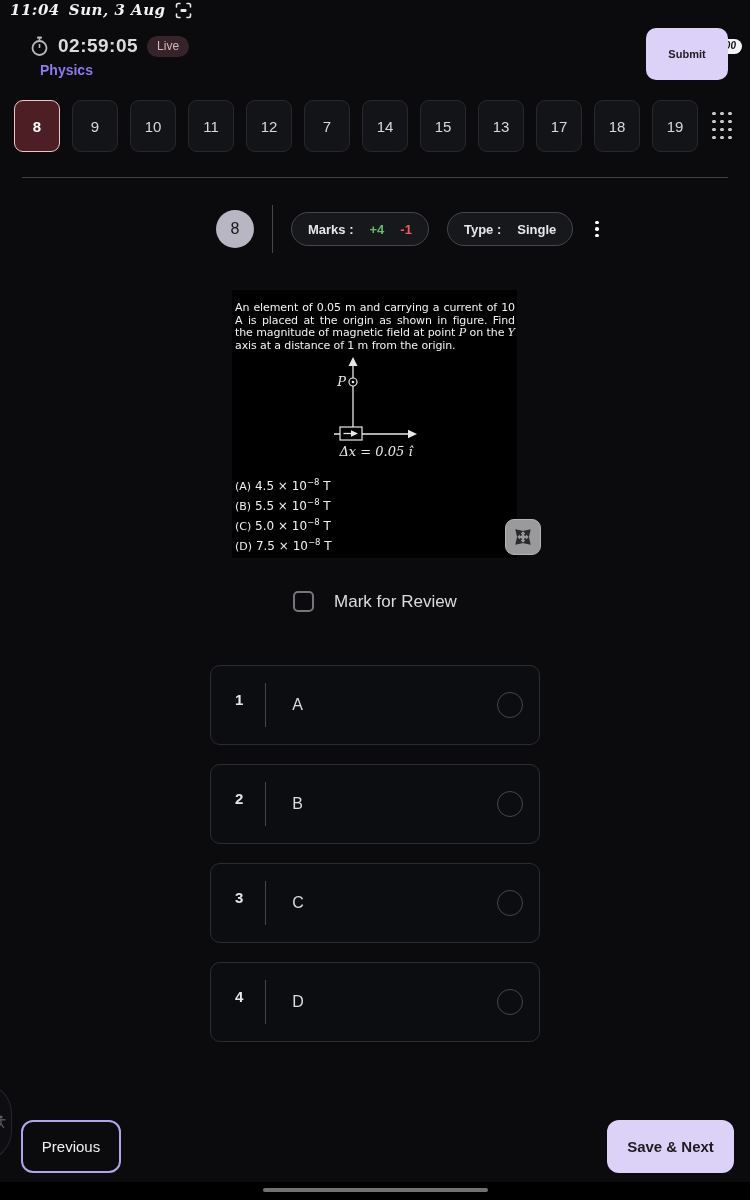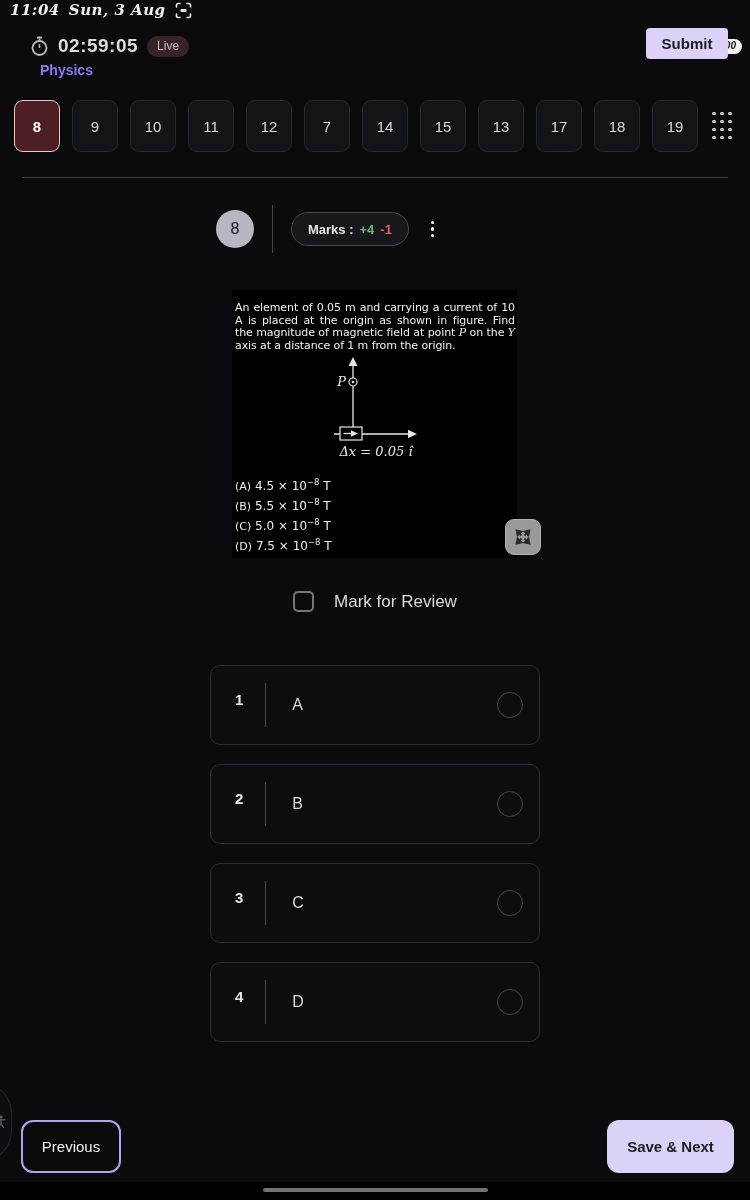--- a/index.html
+++ b/index.html
@@ -28,23 +28,23 @@
 
   
   .timer-row { position:absolute; left:30px; top:35px; display:flex; align-items:center; gap:9px; }
   .timer-text { font-size:19px; font-weight:bold; color:#dcdcde; letter-spacing:.5px; }
   .live-badge {
     background:#37242a; color:#d9b8bd; font-size:12px;
     padding:3px 10px 4px; border-radius:11px;
   }
   .subject-label { position:absolute; left:40px; top:62px; font-size:14px; font-weight:bold; color:#8b7af0; }
   .submit-btn {
-    position:absolute; right:22px; top:28px; width:82px; height:31px;
-    background:#dcd2f7; color:#1d1b20; border:none; border-radius:4px;
-    font-size:15px; font-weight:bold; font-family:"Liberation Sans", sans-serif; cursor:pointer;
+    position:absolute; right:22px; top:28px; width:82px; height:52px;
+    background:#dcd2f7; color:#1d1b20; border:none; border-radius:10px;
+    font-size:11px; font-weight:bold; font-family:"Liberation Sans", sans-serif; cursor:pointer;
   }
 
   
   .qnav { position:absolute; left:14px; top:100px; right:12px; display:flex; gap:12px; align-items:center; }
   .chip {
     width:46px; height:52px; border-radius:9px; flex:0 0 auto;
     background:#131418; border:1px solid #27282d;
     color:#d9d9dc; font-size:15px;
     display:flex; align-items:center; justify-content:center; cursor:pointer;
   }
@@ -56,21 +56,21 @@
 
   
   .qmeta { position:absolute; left:216px; top:204px; height:50px; display:flex; align-items:center; gap:18px; }
   .qnum-circle {
     width:38px; height:38px; border-radius:50%; background:#b7b6c2; color:#17171a;
     font-size:16px; display:flex; align-items:center; justify-content:center;
   }
   .vline { width:1px; height:48px; background:#46474c; }
   .meta-pill {
     height:34px; border:1px solid #45464c; border-radius:17px; background:#17181c;
-    display:flex; align-items:center; gap:6px; padding:0 16px;
+    display:flex; align-items:center; gap:16px; padding:0 16px;
     font-size:13px; font-weight:bold; color:#e8e8ea;
   }
   .pos { color:#66bb6a; } .neg { color:#ef5b5b; }
   .kebab { display:flex; flex-direction:column; gap:3px; padding:4px; cursor:pointer; }
   .kebab i { width:3.5px; height:3.5px; border-radius:50%; background:#ffffff; }
 
   
   .qimage { position:absolute; left:232px; top:290px; width:285px; height:268px; background:#000; color:#f2f2f2; }
   .qi-text {
     padding:12px 2px 0 3px; font-family:"DejaVu Sans", sans-serif;
@@ -217,20 +217,24 @@
 <div class="divider"></div>
 
 <div class="qmeta">
   <div class="qnum-circle">8</div>
   <div class="vline"></div>
   <div class="meta-pill">
     <span>Marks :</span>
     <span class="pos">+4</span>
     <span class="neg">-1</span>
   </div>
+  <div class="meta-pill">
+    <span>Type :</span>
+    <span>Single</span>
+  </div>
   <div class="kebab">
       <i></i>
       <i></i>
       <i></i>
     </div>
 </div>
 
 <div class="qimage">
   <div class="qi-text">
     <span>An element of 0.05 m and carrying a current of 10 A is placed at the origin as shown in figure. Find the magnitude of magnetic field at point </span><span class="it">P</span><span> on the </span><span class="it">Y</span><span> axis at a distance of 1 m from the origin.</span>

